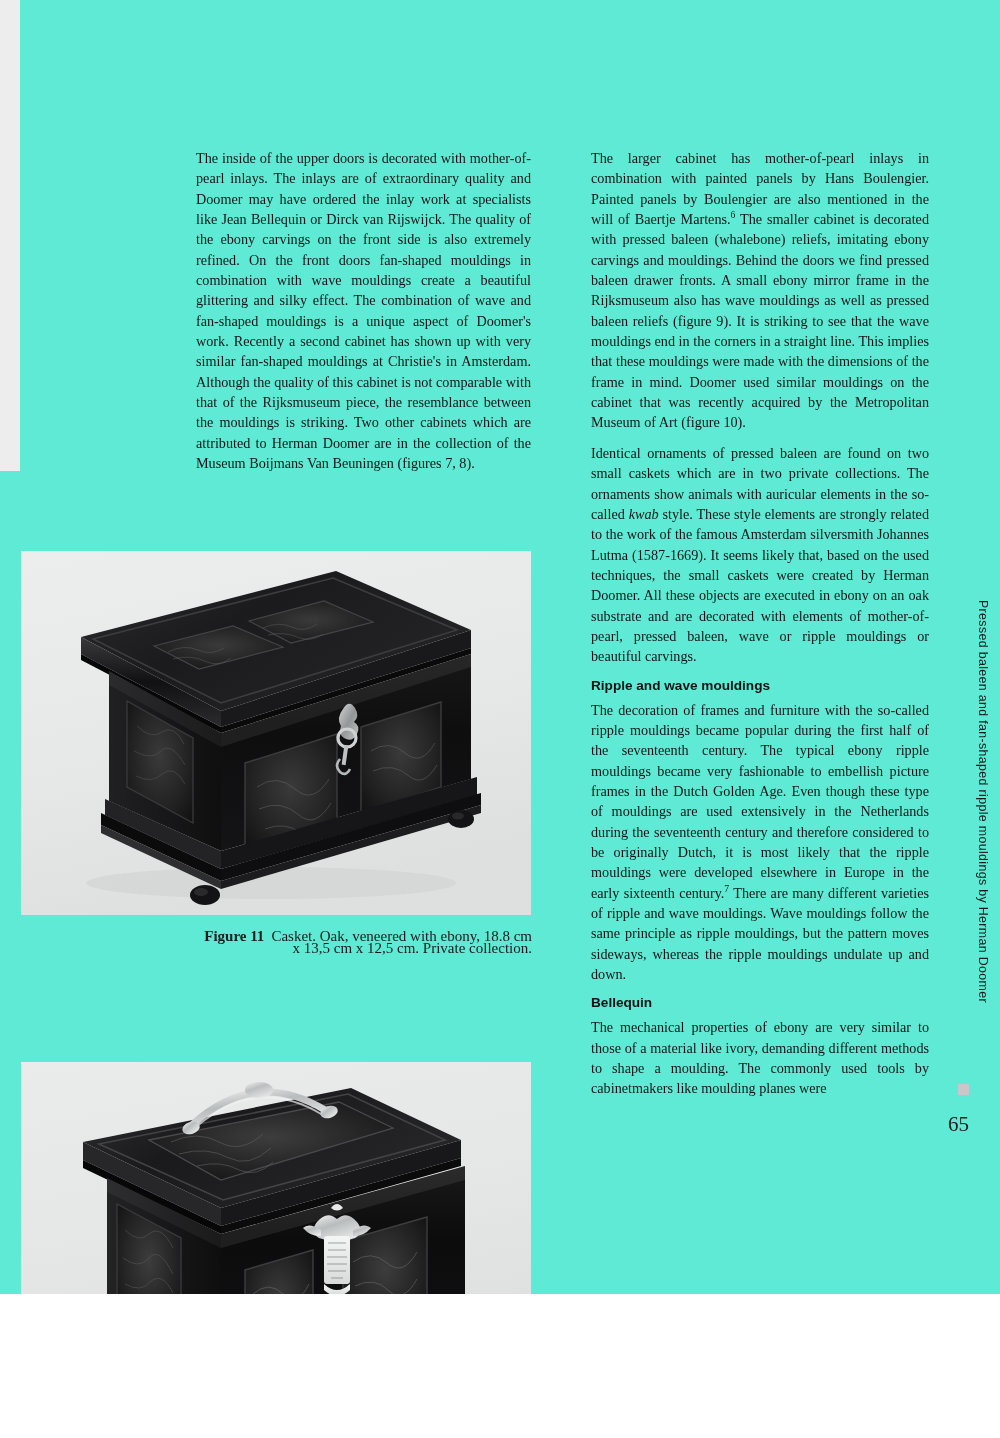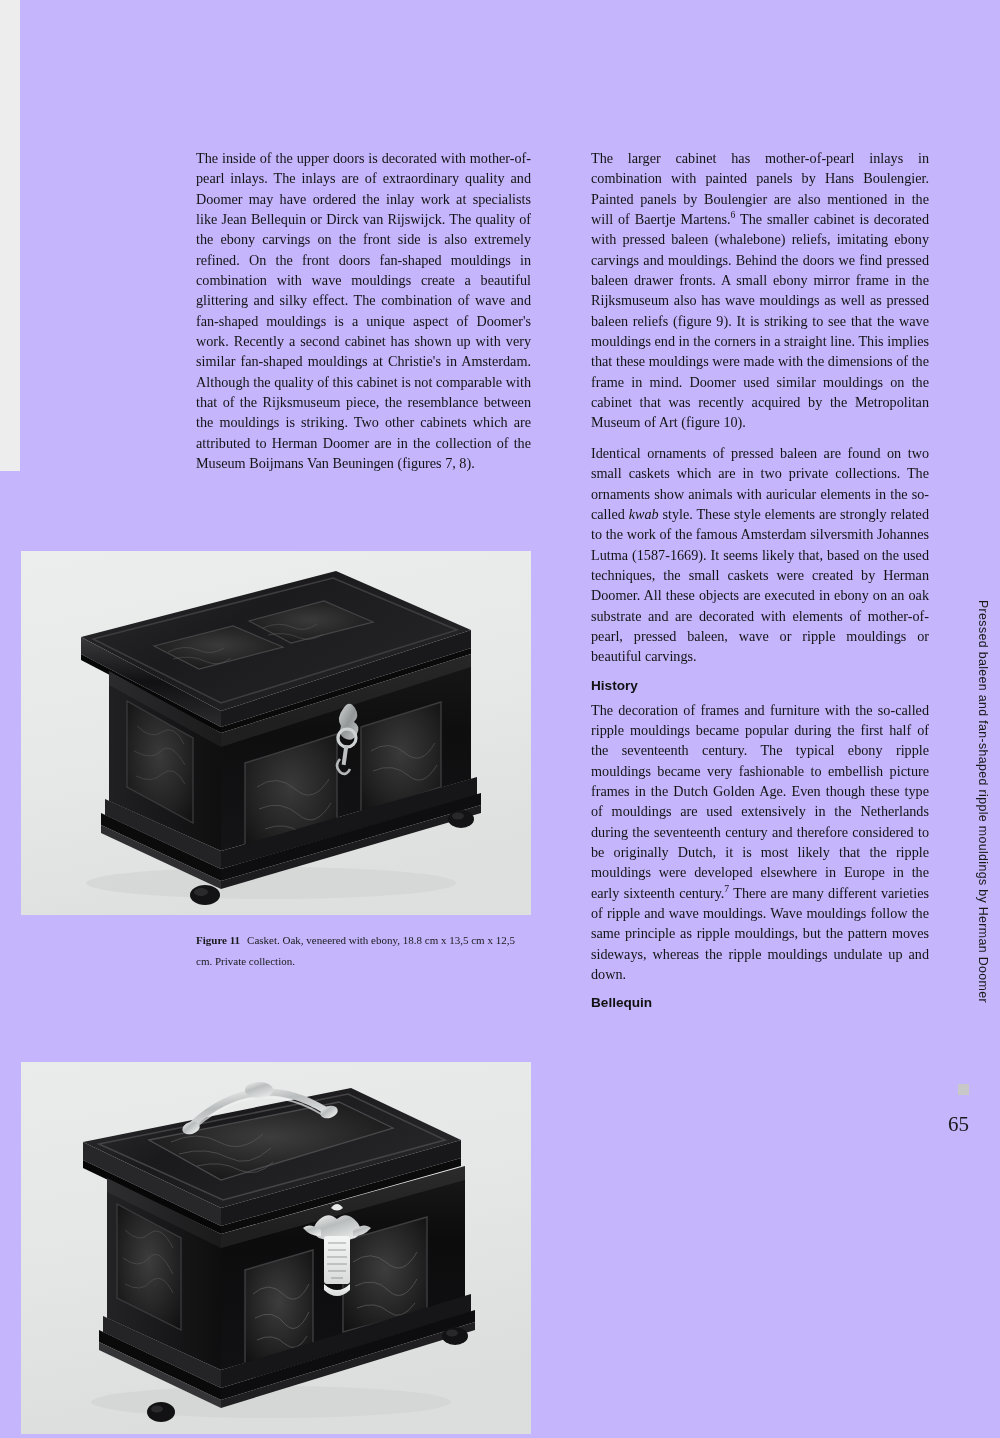--- a/index.html
+++ b/index.html
@@ -7,22 +7,22 @@
     padding: 0;
     background: #ffffff;
   }
   body {
     font-family: "Liberation Serif", "DejaVu Serif", serif;
     color: #1a1a1a;
   }
   .page {
     position: relative;
     width: 1000px;
-    height: 1438px;
-    background: #c4b5fd;
+    height: 1294px;
+    background: #5eead4;
     overflow: hidden;
   }
 
   
   .left-strip {
     position: absolute;
     left: 0;
     top: 0;
     width: 20px;
     height: 471px;
@@ -76,25 +76,25 @@
   .figure-img {
     position: absolute;
     background: #e8e9e9;
     overflow: hidden;
   }
   #fig11-img { left: 21px; top: 551px; width: 510px; height: 364px; }
   #fig12-img { left: 21px; top: 1062px; width: 510px; height: 372px; }
 
   .caption {
     position: absolute;
-    font-size: 11px;
-    line-height: 21px;
+    font-size: 15px;
+    line-height: 12px;
     color: #1a1a1a;
     width: 336px;
-    text-align: left;
+    text-align: right;
   }
   #fig11-cap { left: 196px; top: 930px; }
   #fig12-cap { left: 196px; top: 1012px; }
   .caption b { font-weight: bold; }
   .caption .lbl { margin-right: 7px; }
 
   
   .runhead {
     position: absolute;
     right: 10px;
@@ -135,27 +135,28 @@
   <div class="col col-left">
     <p>The inside of the upper doors is decorated with mother-of-pearl inlays. The inlays are of extraordinary quality and Doomer may have ordered the inlay work at specialists like Jean Bellequin or Dirck van Rijswijck. The quality of the ebony carvings on the front side is also extremely refined. On the front doors fan-shaped mouldings in combination with wave mouldings create a beautiful glittering and silky effect. The combination of wave and fan-shaped mouldings is a unique aspect of Doomer's work. Recently a second cabinet has shown up with very similar fan-shaped mouldings at Christie's in Amsterdam. Although the quality of this cabinet is not comparable with that of the Rijksmuseum piece, the resemblance between the mouldings is striking. Two other cabinets which are attributed to Herman Doomer are in the collection of the Museum Boijmans Van Beuningen (figures 7, 8).</p>
   </div>
 
   <div class="col col-right">
 
     <p><span>The larger cabinet has mother-of-pearl inlays in combination with painted panels by Hans Boulengier. Painted panels by Boulengier are also mentioned in the will of Baertje Martens.</span><sup>6</sup><span> The smaller cabinet is decorated with pressed baleen (whalebone) reliefs, imitating ebony carvings and mouldings. Behind the doors we find pressed baleen drawer fronts. A small ebony mirror frame in the Rijksmuseum also has wave mouldings as well as pressed baleen reliefs (figure 9). It is striking to see that the wave mouldings end in the corners in a straight line. This implies that these mouldings were made with the dimensions of the frame in mind. Doomer used similar mouldings on the cabinet that was recently acquired by the Metropolitan Museum of Art (figure 10).</span></p>
 
     <p><span>Identical ornaments of pressed baleen are found on two small caskets which are in two private collections. The ornaments show animals with auricular elements in the so-called </span><span class="ital">kwab</span><span> style. These style elements are strongly related to the work of the famous Amsterdam silversmith Johannes Lutma (1587-1669). It seems likely that, based on the used techniques, the small caskets were created by Herman Doomer. All these objects are executed in ebony on an oak substrate and are decorated with elements of mother-of-pearl, pressed baleen, wave or ripple mouldings or beautiful carvings.</span></p>
 
-
-    <p class="heading heading-minor">History</p>
+    <p class="heading heading-major">Ripple and wave mouldings</p>
+
 
     <p class="after-heading"><span>The decoration of frames and furniture with the so-called ripple mouldings became popular during the first half of the seventeenth century. The typical ebony ripple mouldings became very fashionable to embellish picture frames in the Dutch Golden Age. Even though these type of mouldings are used extensively in the Netherlands during the seventeenth century and therefore considered to be originally Dutch, it is most likely that the ripple mouldings were developed elsewhere in Europe in the early sixteenth century.</span><sup>7</sup><span> There are many different varieties of ripple and wave mouldings. Wave mouldings follow the same principle as ripple mouldings, but the pattern moves sideways, whereas the ripple mouldings undulate up and down.</span></p>
 
     <p class="heading heading-minor">Bellequin</p>
 
+    <p class="after-heading">The mechanical properties of ebony are very similar to those of a material like ivory, demanding different methods to shape a moulding. The commonly used tools by cabinetmakers like moulding planes were</p>
   </div>
 
   <div class="figure-img" id="fig11-img">
     <svg class="casket-svg" viewBox="0 0 510 364" preserveAspectRatio="none">
       <defs>
         <linearGradient id="bg1" x1="0" y1="0" x2="0.3" y2="1">
           <stop offset="0" stop-color="#eceded"></stop>
           <stop offset="0.55" stop-color="#e7e8e8"></stop>
           <stop offset="1" stop-color="#dedfdf"></stop>
         </linearGradient>

